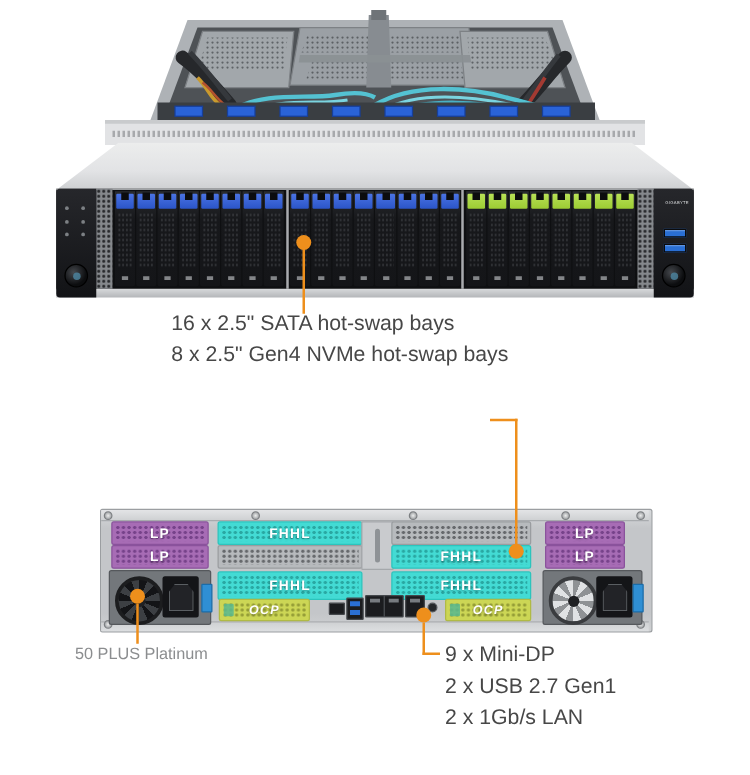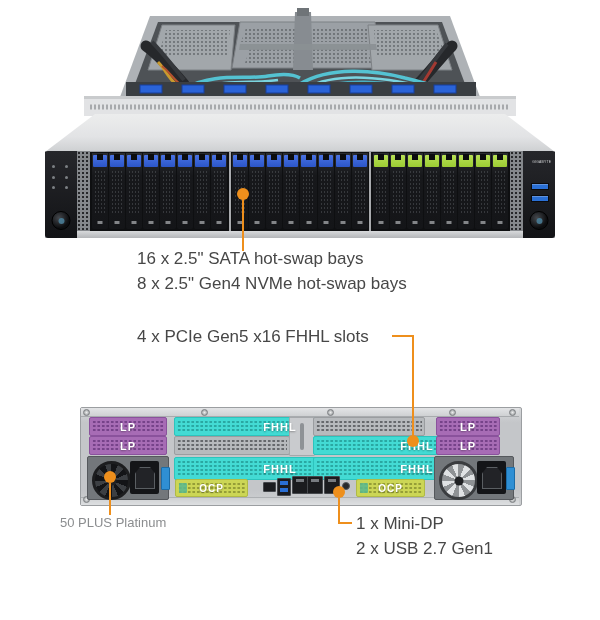--- a/index.html
+++ b/index.html
@@ -66,22 +66,22 @@
   #rear .botrail{position:absolute;left:0;bottom:0;width:438px;height:7px;
       background:linear-gradient(#cfd1d3,#dddfe1);border-top:1px solid #adb0b3;}
   .slot{position:absolute;border-radius:2px;display:flex;align-items:center;justify-content:center;
       color:#fff;font-weight:bold;font-size:11px;letter-spacing:1px;
       text-shadow:0 1px 2px rgba(0,0,0,.35);}
   .slot::before{content:"";position:absolute;inset:2px;border-radius:1px;
       background-image:radial-gradient(circle,var(--hole) 1.1px,transparent 1.5px);
       background-size:4.5px 4px;}
   .slot span{position:relative;z-index:2;}
   .slot.lp{background:var(--lp);--hole:rgba(70,25,95,.5);border:1px solid #8a529c;}
-  .slot.fhhl{background:var(--fhhl);--hole:rgba(10,105,102,.45);border:1px solid #2cc4bd;padding-left:48px;}
-  .slot.ocp{background:var(--ocp);--hole:rgba(95,102,25,.5);border:1px solid #b0ba45;font-size:10px;}
+  .slot.fhhl{background:var(--fhhl);--hole:rgba(10,105,102,.45);border:1px solid #2cc4bd;}
+  .slot.ocp{background:var(--ocp);--hole:rgba(95,102,25,.5);border:1px solid #b0ba45;font-size:10px;font-style:italic;}
   .slot.blank{background:#b7babd;--hole:rgba(35,38,42,.55);border:1px solid #9a9da0;}
   .ocp-tab{position:absolute;left:3px;top:3px;bottom:3px;width:8px;background:#58b890;
       border-radius:1px;z-index:2;opacity:.85;}
   .divider{position:absolute;left:208px;top:9px;width:24px;height:37px;background:#c9cbce;
       border:1px solid #a5a8ab;border-radius:1px;}
   .divider::after{content:"";position:absolute;left:50%;top:5px;bottom:5px;transform:translateX(-50%);
       width:4px;background:#8e9296;border-radius:2px;}
   .psu{position:absolute;top:48px;width:80px;height:42px;background:#73777b;
       border:1px solid #55585c;border-radius:2px;}
   .fan{position:absolute;left:4px;top:4px;width:33px;height:33px;border-radius:50%;border:3px solid #1c1d1f;}
@@ -313,21 +313,20 @@
   
   <div class="dot" style="left:237px;top:188px;"></div>
   <div class="cline" style="left:242px;top:199px;width:2px;height:52px;"></div>
   <div class="spec" style="left:137px;top:246px;">
     <div>16 x 2.5" SATA hot-swap bays</div>
     <div>8 x 2.5" Gen4 NVMe hot-swap bays</div>
   </div>
 
   
   <div class="spec" style="left:137px;top:324px;">
-    <div>4 x PCIe Gen5 x16 FHHL slots</div>
   </div>
   <div class="cline" style="left:392px;top:335px;width:22px;height:2px;"></div>
   <div class="cline" style="left:412px;top:335px;width:2px;height:101px;"></div>
   <div class="dot" style="left:407px;top:435px;"></div>
 
   
   <div id="rear">
     <div class="toprail"></div>
     <div class="botrail"></div>
     <div class="screw" style="left:2px;top:1px;"></div>
@@ -404,17 +403,18 @@
   <div class="cline" style="left:109px;top:483px;width:2px;height:32px;"></div>
   <div class="spec" style="left:60px;top:512px;">
     <div class="sub">50 PLUS Platinum</div>
   </div>
 
   
   <div class="dot" style="left:333px;top:486px;"></div>
   <div class="cline" style="left:338px;top:498px;width:2px;height:26px;"></div>
   <div class="cline" style="left:338px;top:522px;width:14px;height:2px;"></div>
   <div class="spec" style="left:356px;top:511px;">
-    <div>1 x Mini-DP</div>
+    <div>9 x Mini-DP</div>
     <div>2 x USB 2.7 Gen1</div>
+    <div>2 x 1Gb/s LAN</div>
   </div>
 
 </div>
 
 </body></html>

